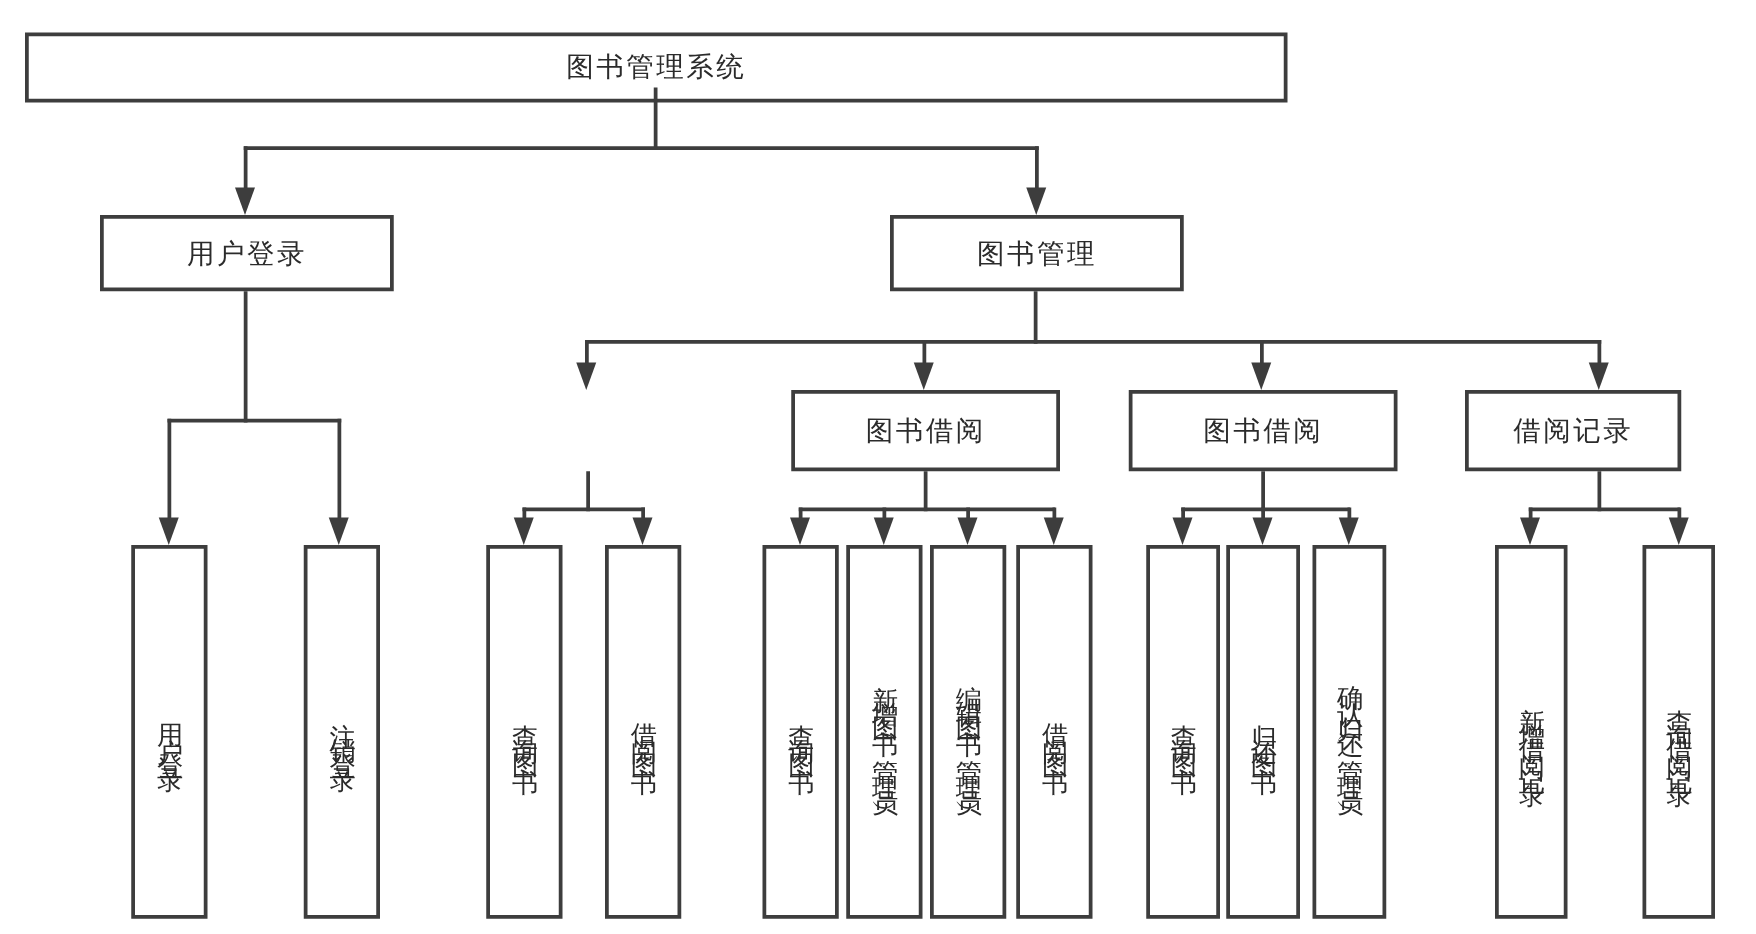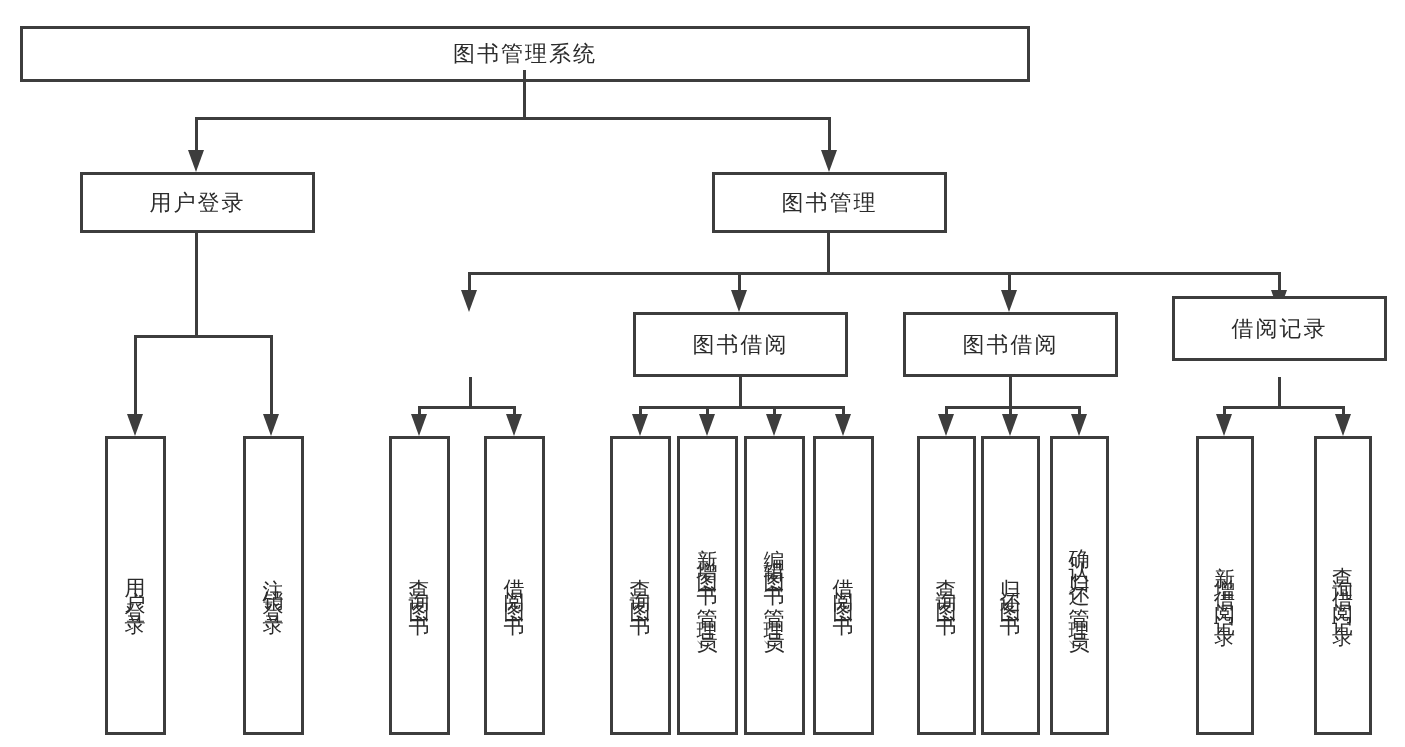--- a/index.html
+++ b/index.html
@@ -88,21 +88,21 @@
   <div class="arrowhead" style="left:1001px; top:290px;"></div>
   <div class="line" style="left:1278px; top:272px; width:3px; height:20px;"></div>
   <div class="arrowhead" style="left:1271px; top:290px;"></div>
 
   <div class="box" style="left:633px; top:312px; width:215px; height:65px;">
     <span class="hlabel">图书借阅</span>
   </div>
   <div class="box" style="left:903px; top:312px; width:215px; height:65px;">
     <span class="hlabel">图书借阅</span>
   </div>
-  <div class="box" style="left:1172px; top:296px; width:215px; height:65px;">
+  <div class="box" style="left:1172px; top:312px; width:173px; height:65px;">
     <span class="hlabel">借阅记录</span>
   </div>
 
   <div class="line" style="left:469px; top:377px; width:3px; height:32px;"></div>
   <div class="line" style="left:418px; top:406px; width:98px; height:3px;"></div>
   <div class="line" style="left:418px; top:406px; width:3px; height:10px;"></div>
   <div class="arrowhead" style="left:411px; top:414px;"></div>
   <div class="line" style="left:513px; top:406px; width:3px; height:10px;"></div>
   <div class="arrowhead" style="left:506px; top:414px;"></div>
 

